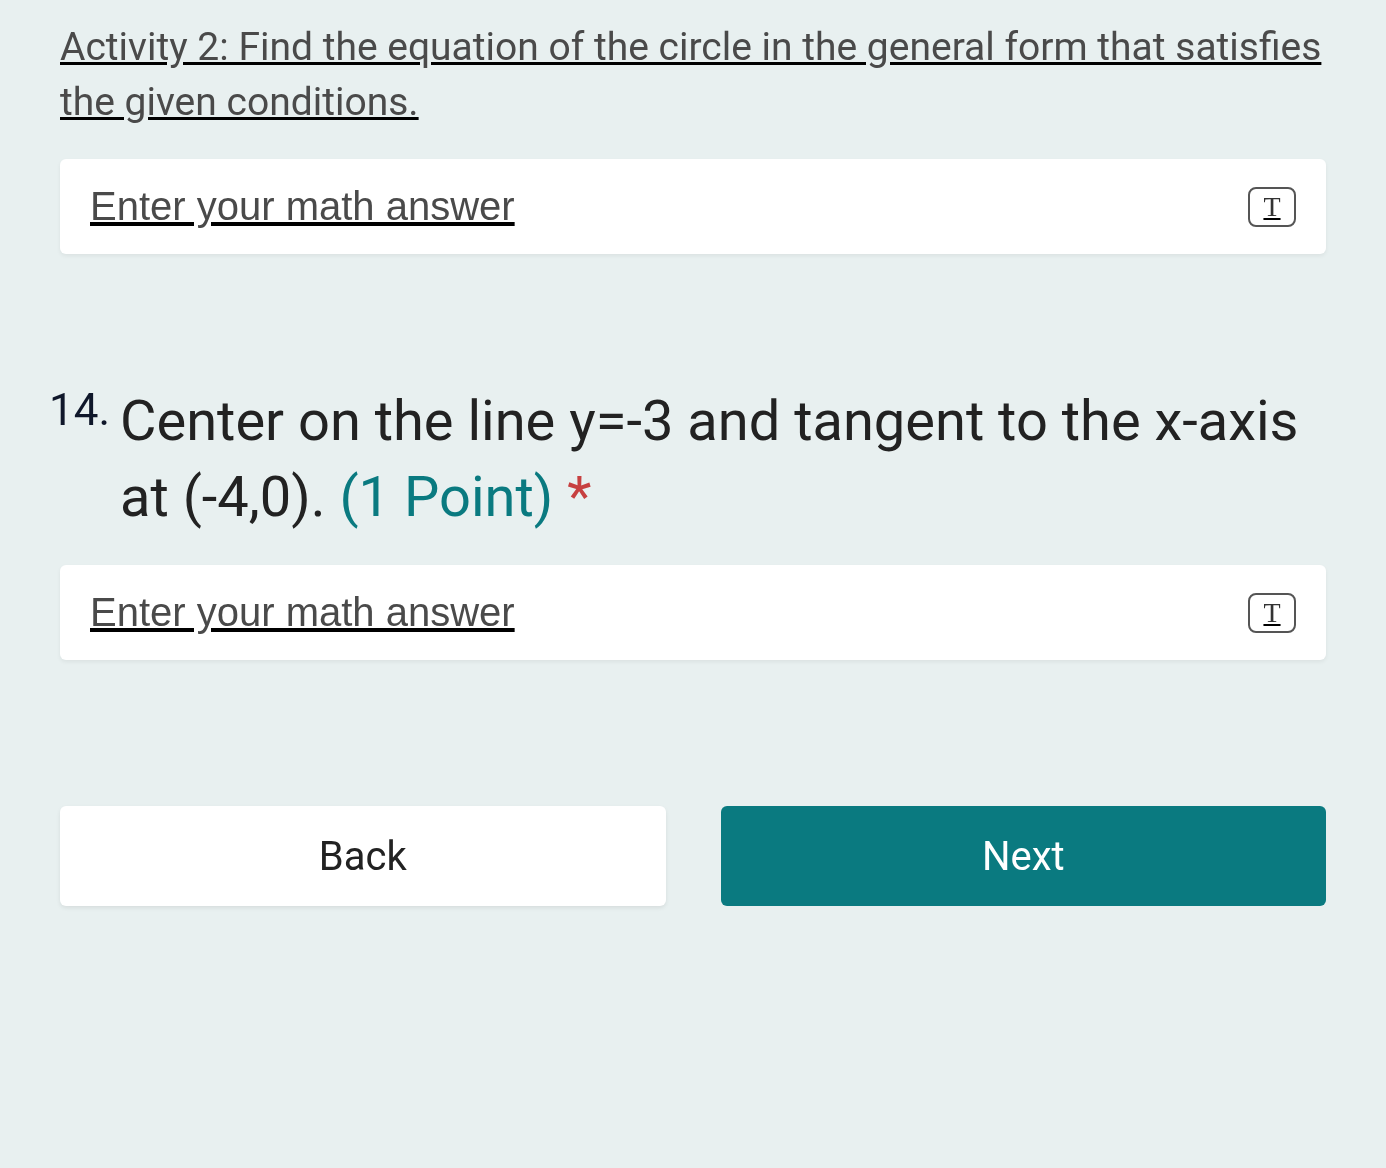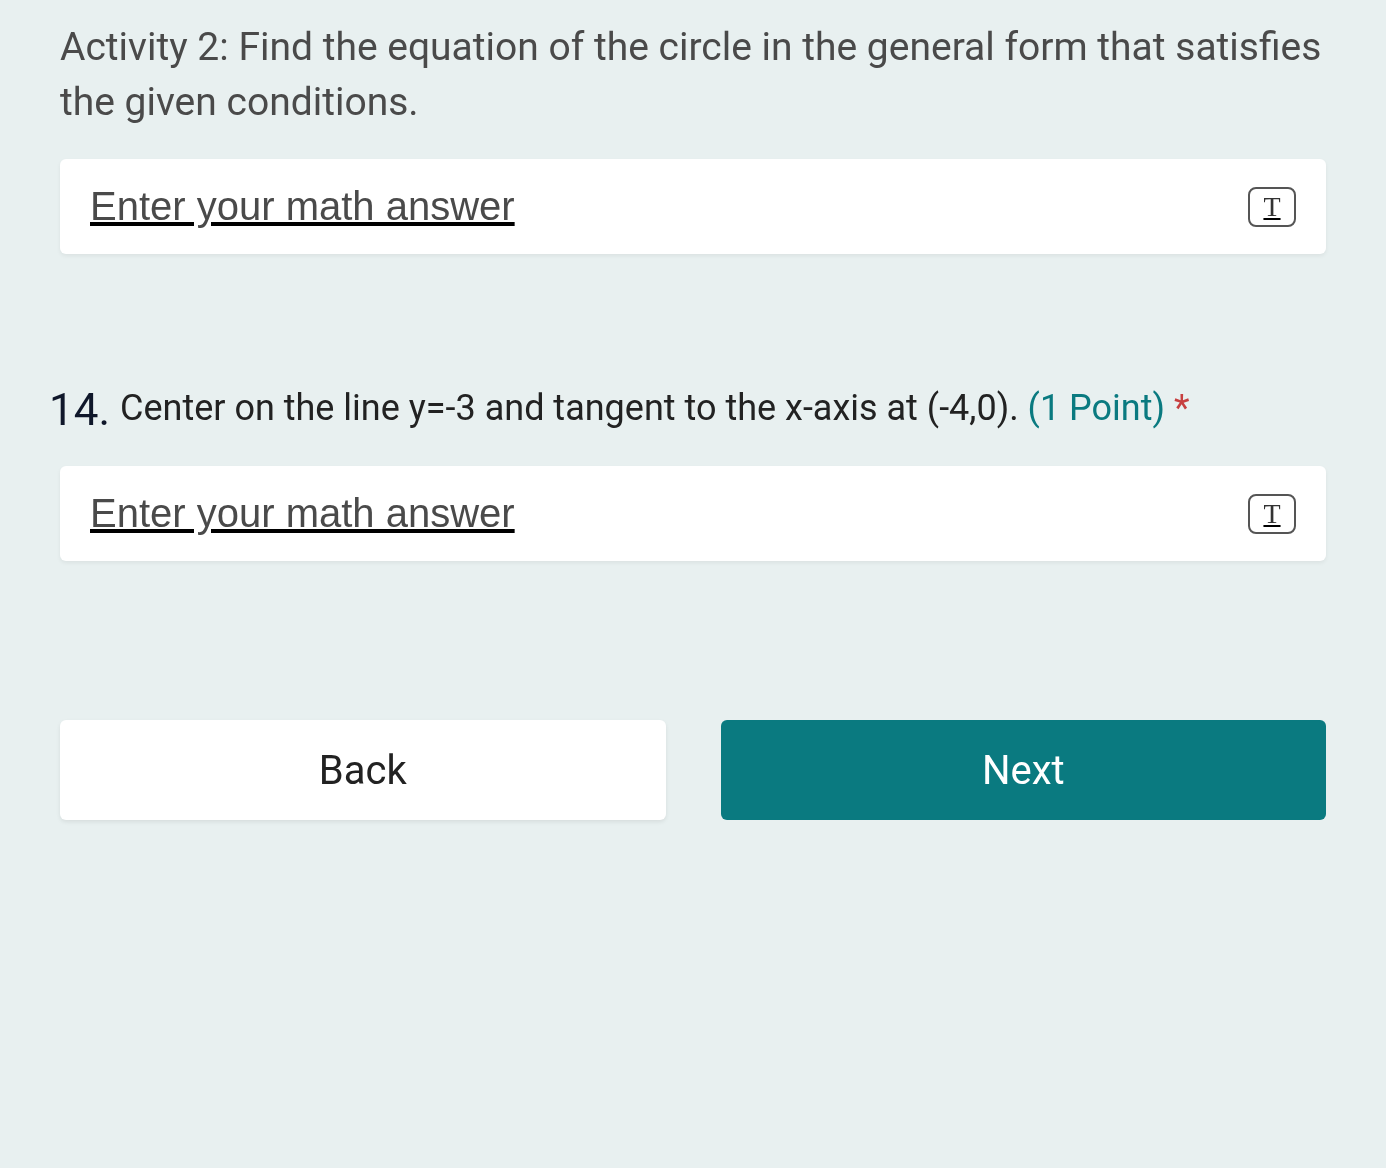--- a/index.html
+++ b/index.html
@@ -10,20 +10,21 @@
     body {
       background-color: #e8f0f0;
       font-family: -apple-system, BlinkMacSystemFont, "Segoe UI", Roboto, Helvetica, Arial, sans-serif;
       width: 1386px;
       height: 1168px;
       padding: 0;
     }
     .instruction-card {
       padding: 20px 60px 30px 60px;
       background-color: #e8f0f0;
+      text-decoration: underline;
     }
     .instruction-text {
       font-size: 39px;
       color: #4a4a4a;
       line-height: 1.4;
     }
     .answer-input-container {
       margin: 0 60px 30px 60px;
       background-color: #ffffff;
       border-radius: 6px;
@@ -68,38 +69,38 @@
       align-items: flex-start;
     }
     .question-number {
       font-size: 44px;
       color: #0f172a;
       margin-right: 10px;
       min-width: 85px;
       text-align: right;
     }
     .question-text {
-      font-size: 36px;
+      font-size: 56px;
       color: #222;
       line-height: 1.35;
     }
     .points-text {
       color: #0a7a80;
     }
     .required-star {
       color: #c74040;
     }
     .spacer {
       height: 110px;
     }
     .button-row {
       display: flex;
       gap: 55px;
       padding: 0 60px 0 60px;
-      margin-top: 19px;
+      margin-top: 6px;
       border-radius: 21px;
     }
     .button-row button {
       flex: 1;
       height: 100px;
       border: none;
       border-radius: 6px;
       font-size: 40px;
       cursor: pointer;
       font-family: inherit;

